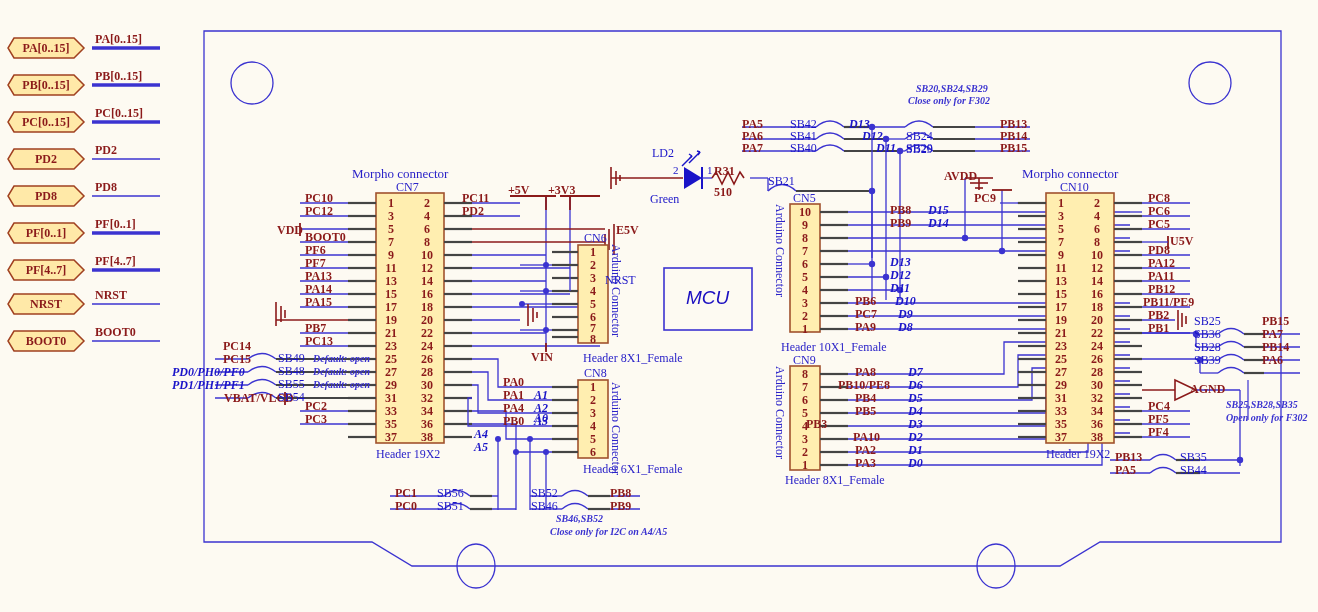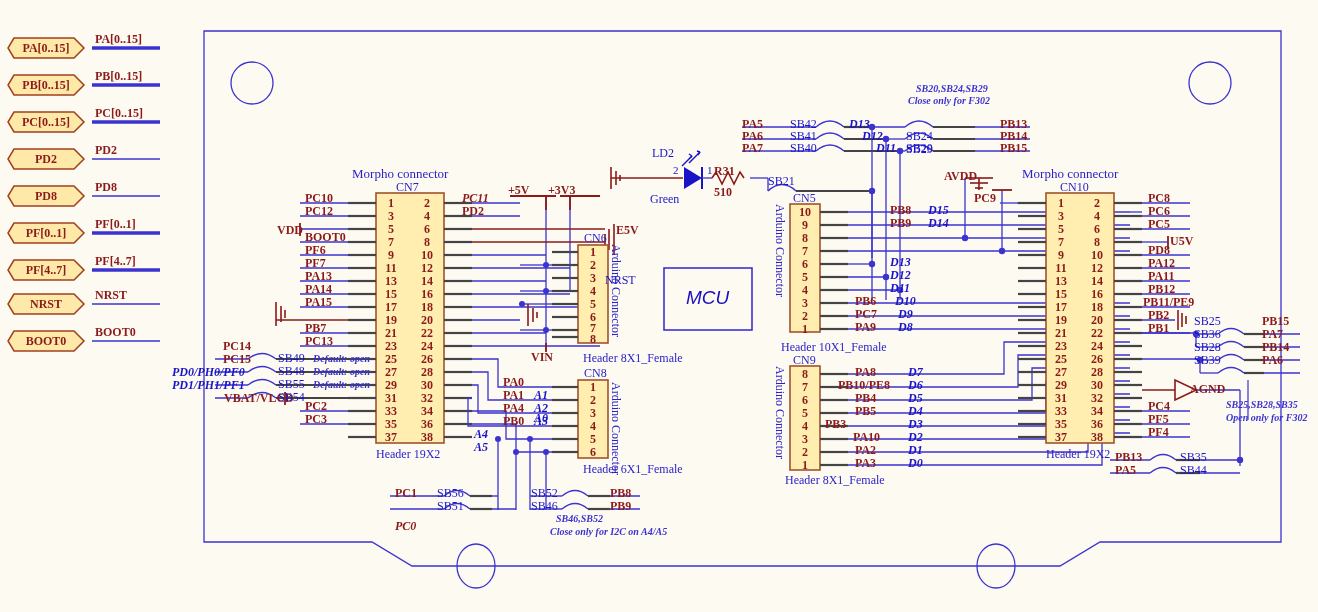--- a/index.html
+++ b/index.html
@@ -628,21 +628,21 @@
 <div class="lbl net" style="left:305px;top:244px;">PF6</div>
 <div class="lbl net" style="left:305px;top:257px;">PF7</div>
 <div class="lbl net" style="left:305px;top:270px;">PA13</div>
 <div class="lbl net" style="left:305px;top:283px;">PA14</div>
 <div class="lbl net" style="left:305px;top:296px;">PA15</div>
 <div class="lbl net" style="left:305px;top:322px;">PB7</div>
 <div class="lbl net" style="left:305px;top:335px;">PC13</div>
 <div class="lbl net" style="left:305px;top:400px;">PC2</div>
 <div class="lbl net" style="left:305px;top:413px;">PC3</div>
 
-<div class="lbl net" style="left:462px;top:192px;font-style:italic;">PC11</div>
+<div class="lbl net" style="left:462px;top:192px;">PC11</div>
 <div class="lbl net" style="left:462px;top:205px;">PD2</div>
 
 <div class="lbl net" style="left:277px;top:224px;">VDD</div>
 <div class="lbl net" style="left:508px;top:184px;">+5V</div>
 <div class="lbl net" style="left:548px;top:184px;">+3V3</div>
 <div class="lbl net" style="left:616px;top:224px;">E5V</div>
 <div class="lbl net" style="left:531px;top:351px;">VIN</div>
 <div class="lbl net" style="left:944px;top:170px;">AVDD</div>
 <div class="lbl net" style="left:1170px;top:235px;">U5V</div>
 <div class="lbl net" style="left:224px;top:392px;font-family:Liberation Serif, serif;">VBAT/VLCD</div>
@@ -755,21 +755,21 @@
 <div class="lbl pin" style="left:790px;top:394px;width:30px;">6</div>
 <div class="lbl pin" style="left:790px;top:407px;width:30px;">5</div>
 <div class="lbl pin" style="left:790px;top:420px;width:30px;">4</div>
 <div class="lbl pin" style="left:790px;top:433px;width:30px;">3</div>
 <div class="lbl pin" style="left:790px;top:446px;width:30px;">2</div>
 <div class="lbl pin" style="left:790px;top:459px;width:30px;">1</div>
 <div class="lbl net" style="left:855px;top:366px;">PA8</div>
 <div class="lbl net" style="left:838px;top:379px;">PB10/PE8</div>
 <div class="lbl net" style="left:855px;top:392px;">PB4</div>
 <div class="lbl net" style="left:855px;top:405px;">PB5</div>
-<div class="lbl net" style="left:825px;top:418px;">PB3</div>
+<div class="lbl net" style="left:806px;top:418px;">PB3</div>
 <div class="lbl net" style="left:853px;top:431px;">PA10</div>
 <div class="lbl net" style="left:855px;top:444px;">PA2</div>
 <div class="lbl net" style="left:855px;top:457px;">PA3</div>
 <div class="lbl blui" style="left:908px;top:366px;">D7</div>
 <div class="lbl blui" style="left:908px;top:379px;">D6</div>
 <div class="lbl blui" style="left:908px;top:392px;">D5</div>
 <div class="lbl blui" style="left:908px;top:405px;">D4</div>
 <div class="lbl blui" style="left:908px;top:418px;">D3</div>
 <div class="lbl blui" style="left:908px;top:431px;">D2</div>
 <div class="lbl blui" style="left:908px;top:444px;">D1</div>
@@ -844,21 +844,21 @@
 
 <div class="lbl note" style="left:1226px;top:400px;">SB25,SB28,SB35</div>
 <div class="lbl note" style="left:1226px;top:413px;">Open only for F302</div>
 
 <div class="lbl net" style="left:1115px;top:451px;">PB13</div>
 <div class="lbl net" style="left:1115px;top:464px;">PA5</div>
 <div class="lbl sb" style="left:1180px;top:451px;">SB35</div>
 <div class="lbl sb" style="left:1180px;top:464px;">SB44</div>
 
 <div class="lbl net" style="left:395px;top:487px;">PC1</div>
-<div class="lbl net" style="left:395px;top:520px;font-style:italic;">PC0</div>
+<div class="lbl net" style="left:395px;top:500px;">PC0</div>
 <div class="lbl sb" style="left:437px;top:487px;">SB56</div>
 <div class="lbl sb" style="left:437px;top:500px;">SB51</div>
 <div class="lbl sb" style="left:531px;top:487px;">SB52</div>
 <div class="lbl sb" style="left:531px;top:500px;">SB46</div>
 <div class="lbl net" style="left:610px;top:487px;">PB8</div>
 <div class="lbl net" style="left:610px;top:500px;">PB9</div>
 <div class="lbl note" style="left:556px;top:514px;">SB46,SB52</div>
 <div class="lbl note" style="left:550px;top:527px;">Close only for I2C on A4/A5</div>
 
 </div>

